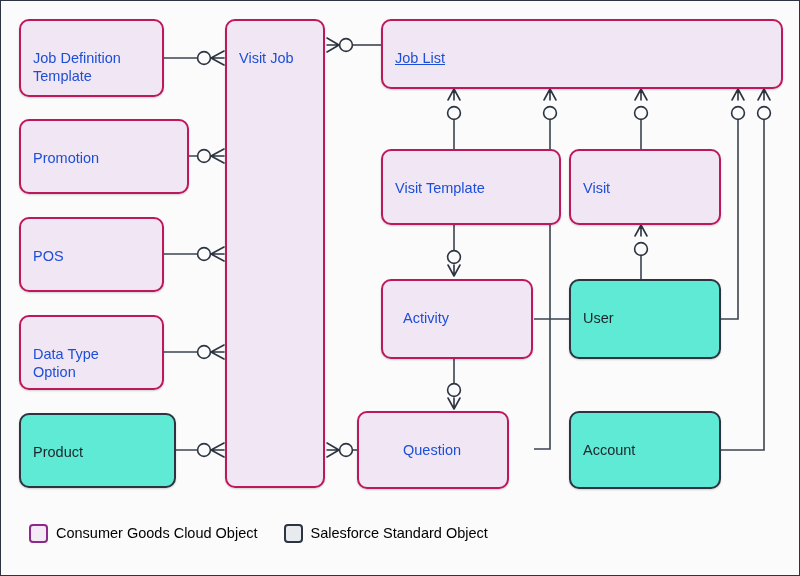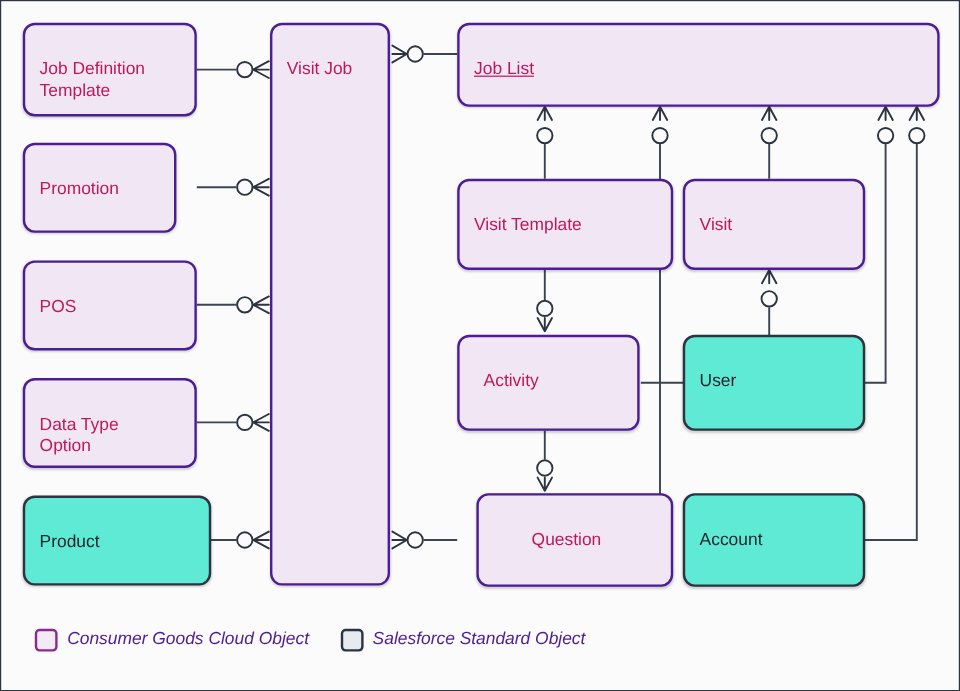--- a/index.html
+++ b/index.html
@@ -24,22 +24,22 @@
     border-radius:10px;
     padding:10px 12px;
     font-size:14.5px;
     line-height:1.25;
     color:#2b2430;
     white-space:pre-line;
     box-shadow:0 1px 2px rgba(0,0,0,.18);
   }
   .entity.cgc{
     background:#f1e6f3;
-    border:2px solid #4c1d95;
-    color:#be185d;
+    border:2px solid #be185d;
+    color:#1d4ed8;
   }
   .entity.std{
     background:#5eead4;
     border:2px solid #2b3440;
     color:#1d242c;
   }
   
   #wires{
     position:absolute;
     left:0;top:0;
@@ -85,23 +85,22 @@
   }
   .swatch{
     width:19px;height:19px;
     border-radius:4px;
     box-sizing:border-box;
     flex:0 0 auto;
   }
   .swatch.cgc{background:#f4eaf6;border:2px solid #8d288d;}
   .swatch.std{background:#e7eaee;border:2px solid #2b3440;}
   .legend-label{
-    font-style:italic;
     font-size:14.5px;
-    color:#4c1d95;
+    color:#000000;
     white-space:nowrap;
   }
 </style>
 </head>
 <body>
 
 <div id="canvas">
 
   <svg id="wires" viewBox="0 0 800 576" width="800" height="576" aria-hidden="true">
 
@@ -195,21 +194,21 @@
       <line x1="640" y1="255" x2="640" y2="279"></line>
     </g>
 
   </svg>
 
   <div class="entity cgc" style="left:18px;  top:18px;  width:145px; height:78px;">
     <span>Job Definition
 Template</span>
   </div>
 
-  <div class="entity cgc" style="left:18px;  top:118px; width:128px; height:75px;">
+  <div class="entity cgc" style="left:18px;  top:118px; width:170px; height:75px;">
     <span>Promotion</span>
   </div>
 
   <div class="entity cgc" style="left:18px;  top:216px; width:145px; height:75px;">
     <span>POS</span>
   </div>
 
   <div class="entity cgc" style="left:18px;  top:314px; width:145px; height:75px;">
     <span>Data Type
 Option</span>
@@ -236,21 +235,21 @@
   </div>
 
   <div class="entity cgc" style="left:380px; top:278px; width:152px; height:80px;padding-left:20px;">
     <span>Activity</span>
   </div>
 
   <div class="entity std" style="left:568px; top:278px; width:152px; height:80px;">
     <span>User</span>
   </div>
 
-  <div class="entity cgc" style="left:396px; top:410px; width:164px; height:78px;padding-left:44px;">
+  <div class="entity cgc" style="left:356px; top:410px; width:152px; height:78px;padding-left:44px;">
     <span>Question</span>
   </div>
 
   <div class="entity std" style="left:568px; top:410px; width:152px; height:78px;">
     <span>Account</span>
   </div>
 
   <div id="legend">
     <div class="legend-item">
       <span class="swatch cgc"></span>

